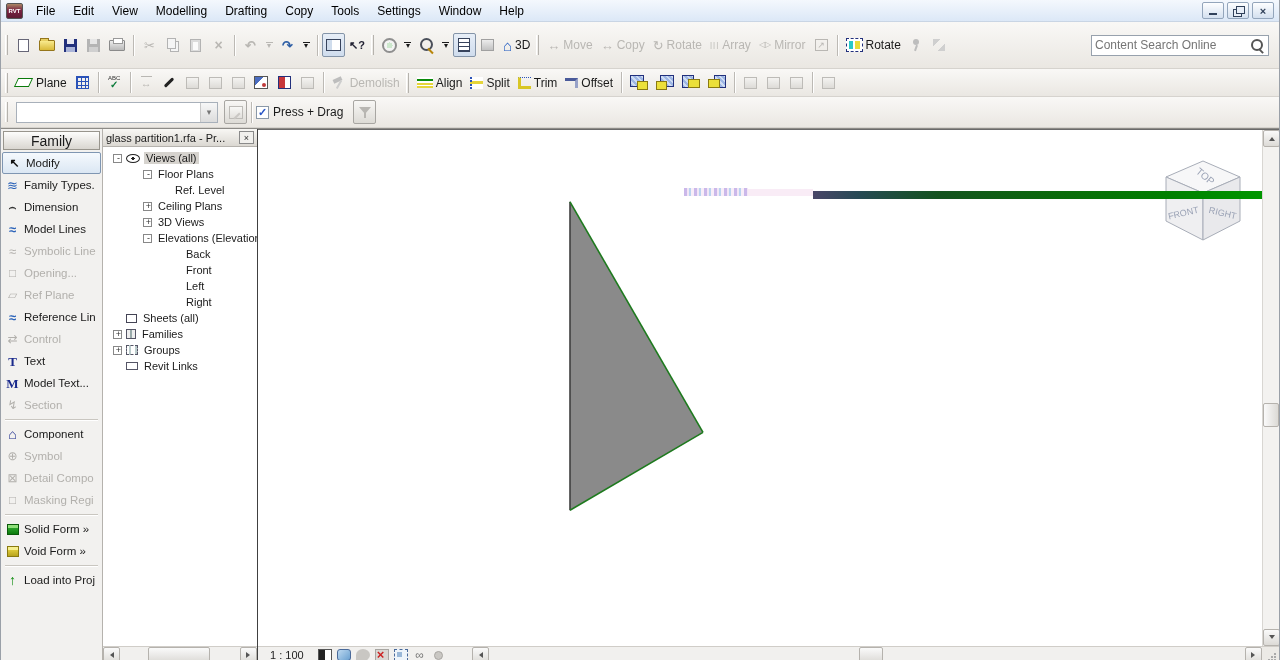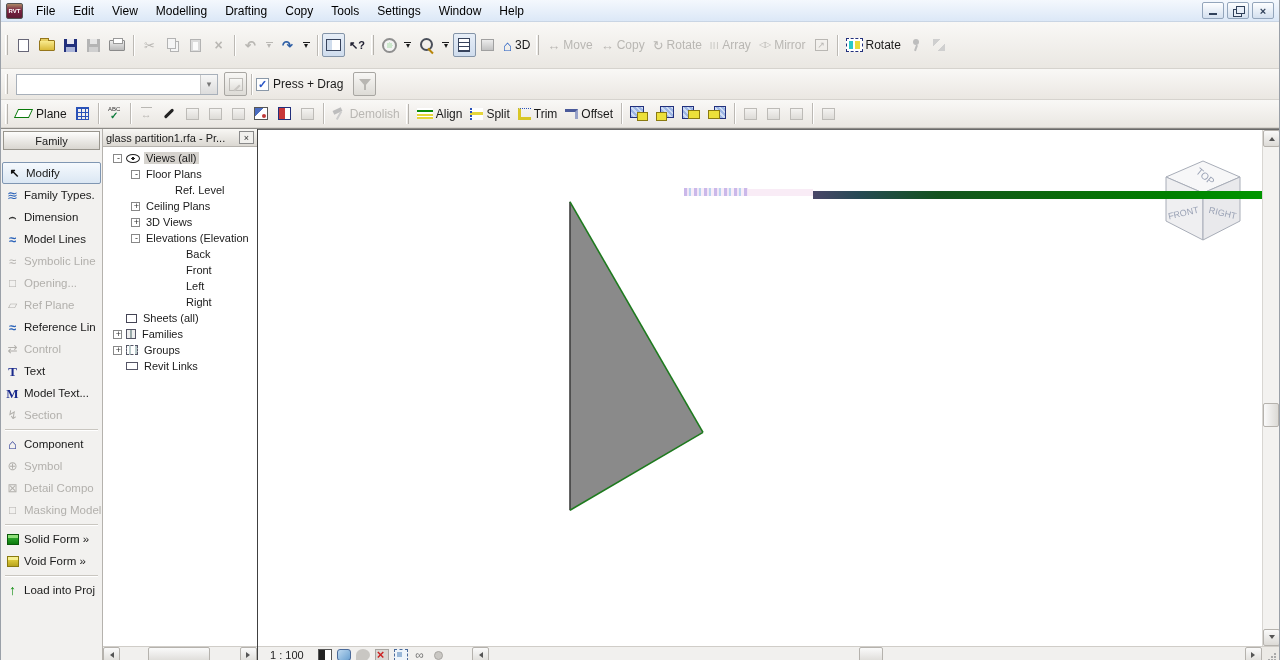--- a/index.html
+++ b/index.html
@@ -118,21 +118,21 @@
   .combo-arrow::before{content:"\25be";font-size:9px;color:#777}
   .cb{width:13px;height:13px;border:1px solid #8a98a8;background:#fff;display:inline-flex;align-items:center;justify-content:center;margin-right:4px}
   .cb::before{content:"\2713";color:#2a56c6;font-size:11px;font-weight:bold;line-height:1}
   .tbtn.btnface{border:1px solid #a8a6a2;background:linear-gradient(#f8f7f5,#dddbd6);border-radius:2px}
 
   
   .main{display:flex;height:535px;border-top:1px solid #8d8b87;background:#f0efed}
 
   
   .designbar{width:102px;flex:none;border-right:1px solid #b5b2ad;background:#f2f1ef;overflow:hidden;display:flex;flex-direction:column}
-  .family-tab{height:19px;margin:2px 2px 12px;background:linear-gradient(#fdfdfc,#d9d6d0);border:1px solid #98958d;display:flex;align-items:center;justify-content:center;font-size:11px;flex:none}
+  .family-tab{height:19px;margin:2px 2px 2px;background:linear-gradient(#fdfdfc,#d9d6d0);border:1px solid #98958d;display:flex;align-items:center;justify-content:center;font-size:14px;flex:none}
   .db-item{height:22px;display:flex;align-items:center;gap:4px;padding:0 2px 0 4px;font-size:11.5px;white-space:nowrap;overflow:hidden;flex:none}
   .db-item.active{border:1px solid #7f96b2;border-radius:2px;background:linear-gradient(#f5f9fd,#dbe7f3);margin:0 1px}
   .db-item.disabled{color:#b2b0ac}
   .db-sep{height:1px;background:#c9c6c0;box-shadow:0 1px 0 #fff;margin:3px 4px;flex:none}
   .dbi{width:15px;flex:none;display:inline-flex;align-items:center;justify-content:center;font-size:12px;line-height:1}
   .g-cursor::before{content:"\2196";font-weight:bold;color:#111}
   .g-waves::before{content:"\224b";color:#2a62b8;font-size:13px}
   .g-dimension::before{content:"\2322";font-weight:bold;color:#333}
   .g-mline::before{content:"\2248";color:#2a62b8;font-weight:bold;font-size:13px}
   .g-sline::before{content:"\2248";font-size:13px}
@@ -151,21 +151,21 @@
   .cubebox.yellow{border-color:#8a7a10;background:linear-gradient(#f6ef8e 0 3px,#ddc93a 3px,#b8a41e)}
   .g-load::before{content:"\2191";color:#0a8a0a;font-weight:bold;font-size:14px}
 
   
   .browser{width:155px;flex:none;border-right:1px solid #404040;background:#fff;display:flex;flex-direction:column}
   .browser-title{height:18px;flex:none;background:linear-gradient(#f8f7f4,#dbd8d2);border-bottom:1px solid #b5b2ad;display:flex;align-items:center;padding:0 3px;font-size:11px;gap:2px;white-space:nowrap;overflow:hidden}
   .browser-close{margin-left:auto;width:15px;height:13px;flex:none;border:1px solid #8a8a8a;background:#f1f0ed;display:flex;align-items:center;justify-content:center;font-size:9px;color:#333}
   .browser-close::before{content:"\00d7"}
   .tree{flex:1;overflow:hidden;padding-top:3px}
   .trow{height:16px;display:flex;align-items:center;font-size:11px;white-space:nowrap;overflow:hidden}
-  .lv0{padding-left:10px}.lv1{padding-left:28px}.lv2{padding-left:57px}.lv3{padding-left:68px}
+  .lv0{padding-left:10px}.lv1{padding-left:40px}.lv2{padding-left:57px}.lv3{padding-left:68px}
   .texp{width:9px;height:9px;border:1px solid #888;background:#fff;flex:none;margin-right:4px;position:relative}
   .texp::before{position:absolute;left:0;top:-1px;width:9px;text-align:center;font-size:9px;line-height:9px;color:#333}
   .texp.plus::before{content:"+"}
   .texp.minus::before{content:"-"}
   .tspace{width:13px;flex:none}
   .tico{flex:none;margin-right:4px}
   .t-eye{width:14px;height:9px;border:1px solid #222;border-radius:50%;background:radial-gradient(circle,#222 1.5px,#fff 1.6px)}
   .t-sheet{width:11px;height:9px;border:1px solid #445;background:#fff}
   .t-fam{width:10px;height:10px;border:1px solid #556;background:linear-gradient(90deg,#eee 0 3px,#9aa 3px 5px,#eee 5px)}
   .t-grp{width:12px;height:10px;border:1px dashed #556;background:linear-gradient(90deg,#fff 0 2px,#bcc 2px 4px,#fff 4px 8px,#bcc 8px 10px,#fff 10px)}
@@ -356,128 +356,132 @@
     <span class="tbtn">
         <span class="ic-group"></span>
         <span class="lbl">Rotate</span>
       </span>
     <span class="tbtn disabled">
         <span class="ic-pin"></span>
       </span>
     <span class="tbtn disabled">
         <span class="ic-unpin"></span>
       </span>
+    <span class="searchbox">
+      <input type="text" placeholder="Content Search Online" style="">
+      <span class="ic-mag"></span>
+    </span>
+  </div>
+
+  <div class="toolbar tb2">
+    <span class="grip"></span>
+    <span class="tbtn">
+        <span class="ic-plane"></span>
+        <span class="lbl">Plane</span>
+      </span>
+    <span class="tbtn">
+        <span class="ic-grid"></span>
+      </span>
+    <span class="tb-sep"></span>
+    <span class="tbtn">
+        <span class="ic-spell"></span>
+      </span>
+    <span class="tb-sep"></span>
+    <span class="tbtn disabled">
+        <span class="gi g-dim"></span>
+      </span>
+    <span class="tbtn">
+        <span class="ic-dropper"></span>
+      </span>
+    <span class="tbtn disabled">
+        <span class="ic-grbox"></span>
+      </span>
+    <span class="tbtn disabled">
+        <span class="ic-grbox"></span>
+      </span>
+    <span class="tbtn disabled">
+        <span class="ic-grbox"></span>
+      </span>
+    <span class="tbtn">
+        <span class="ic-paintb"></span>
+      </span>
+    <span class="tbtn">
+        <span class="ic-book"></span>
+      </span>
+    <span class="tbtn disabled">
+        <span class="ic-grbox"></span>
+      </span>
+    <span class="tb-sep"></span>
+    <span class="tbtn disabled">
+        <span class="ic-hammer"></span>
+        <span class="lbl">Demolish</span>
+      </span>
+    <span class="grip"></span>
+    <span class="tbtn">
+        <span class="ic-align"></span>
+        <span class="lbl">Align</span>
+      </span>
+    <span class="tbtn">
+        <span class="ic-split"></span>
+        <span class="lbl">Split</span>
+      </span>
+    <span class="tbtn">
+        <span class="ic-trim"></span>
+        <span class="lbl">Trim</span>
+      </span>
+    <span class="tbtn">
+        <span class="ic-offset"></span>
+        <span class="lbl">Offset</span>
+      </span>
+    <span class="tb-sep"></span>
+    <span class="tbtn">
+        <span class="boolA"></span>
+      </span>
+    <span class="tbtn">
+        <span class="boolA boolB"></span>
+      </span>
+    <span class="tbtn">
+        <span class="boolA boolC"></span>
+      </span>
+    <span class="tbtn">
+        <span class="boolA boolB boolC"></span>
+      </span>
+    <span class="tb-sep"></span>
+    <span class="tbtn disabled">
+        <span class="ic-grbox"></span>
+      </span>
+    <span class="tbtn disabled">
+        <span class="ic-grbox"></span>
+      </span>
+    <span class="tbtn disabled">
+        <span class="ic-grbox"></span>
+      </span>
+    <span class="tb-sep"></span>
+    <span class="tbtn disabled">
+        <span class="ic-grbox"></span>
+      </span>
   </div>
 
   <div class="toolbar tb3">
     <span class="grip"></span>
     <span class="combo">
       <span class="combo-val"></span>
       <span class="combo-arrow"></span>
     </span>
     <span class="tbtn btnface disabled" style="margin-left:6px">
         <span class="ic-props"></span>
       </span>
     <span class="tb-sep"></span>
     <span class="cb"></span>
     <span class="lbl">Press + Drag</span>
     <span class="tbtn btnface" style="margin-left:10px">
         <span class="ic-funnel"></span>
       </span>
   </div>
 
-  <div class="toolbar tb2">
-    <span class="grip"></span>
-    <span class="tbtn">
-        <span class="ic-plane"></span>
-        <span class="lbl">Plane</span>
-      </span>
-    <span class="tbtn">
-        <span class="ic-grid"></span>
-      </span>
-    <span class="tb-sep"></span>
-    <span class="tbtn">
-        <span class="ic-spell"></span>
-      </span>
-    <span class="tb-sep"></span>
-    <span class="tbtn disabled">
-        <span class="gi g-dim"></span>
-      </span>
-    <span class="tbtn">
-        <span class="ic-dropper"></span>
-      </span>
-    <span class="tbtn disabled">
-        <span class="ic-grbox"></span>
-      </span>
-    <span class="tbtn disabled">
-        <span class="ic-grbox"></span>
-      </span>
-    <span class="tbtn disabled">
-        <span class="ic-grbox"></span>
-      </span>
-    <span class="tbtn">
-        <span class="ic-paintb"></span>
-      </span>
-    <span class="tbtn">
-        <span class="ic-book"></span>
-      </span>
-    <span class="tbtn disabled">
-        <span class="ic-grbox"></span>
-      </span>
-    <span class="tb-sep"></span>
-    <span class="tbtn disabled">
-        <span class="ic-hammer"></span>
-        <span class="lbl">Demolish</span>
-      </span>
-    <span class="grip"></span>
-    <span class="tbtn">
-        <span class="ic-align"></span>
-        <span class="lbl">Align</span>
-      </span>
-    <span class="tbtn">
-        <span class="ic-split"></span>
-        <span class="lbl">Split</span>
-      </span>
-    <span class="tbtn">
-        <span class="ic-trim"></span>
-        <span class="lbl">Trim</span>
-      </span>
-    <span class="tbtn">
-        <span class="ic-offset"></span>
-        <span class="lbl">Offset</span>
-      </span>
-    <span class="tb-sep"></span>
-    <span class="tbtn">
-        <span class="boolA"></span>
-      </span>
-    <span class="tbtn">
-        <span class="boolA boolB"></span>
-      </span>
-    <span class="tbtn">
-        <span class="boolA boolC"></span>
-      </span>
-    <span class="tbtn">
-        <span class="boolA boolB boolC"></span>
-      </span>
-    <span class="tb-sep"></span>
-    <span class="tbtn disabled">
-        <span class="ic-grbox"></span>
-      </span>
-    <span class="tbtn disabled">
-        <span class="ic-grbox"></span>
-      </span>
-    <span class="tbtn disabled">
-        <span class="ic-grbox"></span>
-      </span>
-    <span class="tb-sep"></span>
-    <span class="tbtn disabled">
-        <span class="ic-grbox"></span>
-      </span>
-  </div>
-
   <div class="main">
 
     <div class="designbar">
       <div class="family-tab">Family</div>
       <div class="db-item active">
           <span class="dbi g-cursor"></span>
           <span>Modify</span>
         </div>
       <div class="db-item">
           <span class="dbi g-waves"></span>
@@ -531,21 +535,21 @@
       <div class="db-item disabled">
           <span class="dbi g-symbol"></span>
           <span>Symbol</span>
         </div>
       <div class="db-item disabled">
           <span class="dbi g-detail"></span>
           <span>Detail Compo</span>
         </div>
       <div class="db-item disabled">
           <span class="dbi g-mask"></span>
-          <span>Masking Model</span>
+          <span>Masking Regi</span>
         </div>
       <div class="db-sep"></div>
       <div class="db-item">
           <span class="dbi">
             <span class="cubebox"></span>
           </span>
           <span>Solid Form »</span>
         </div>
       <div class="db-item">
           <span class="dbi">

